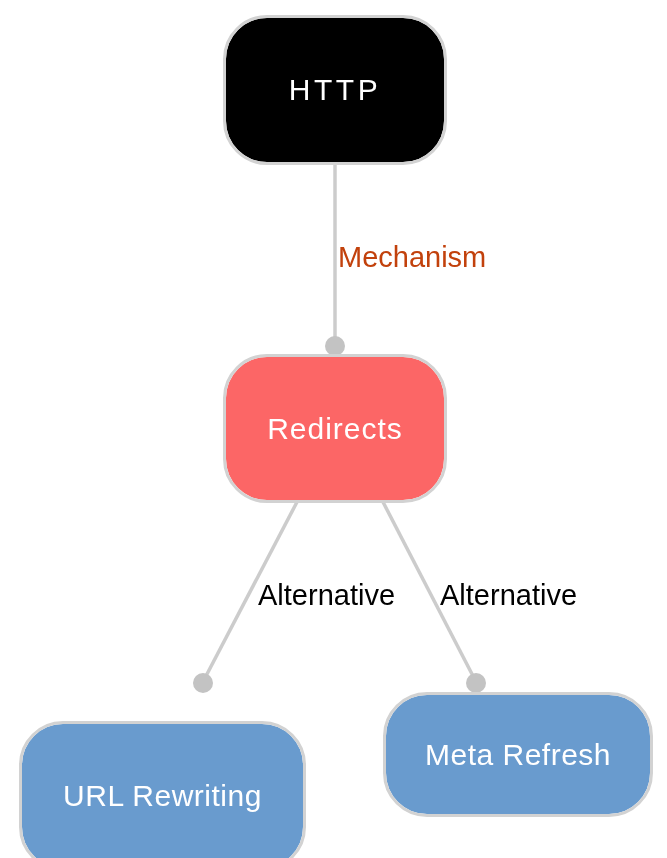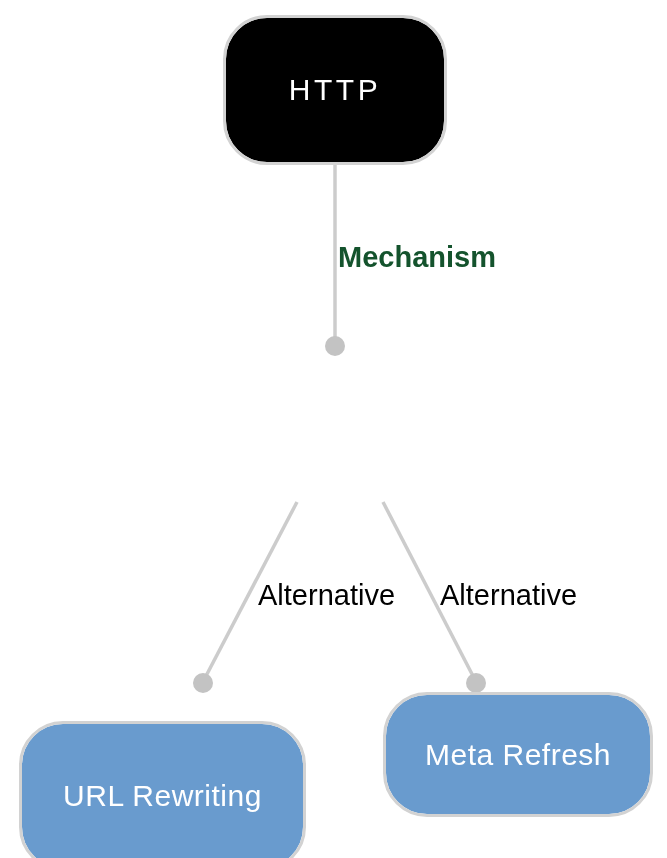--- a/index.html
+++ b/index.html
@@ -65,28 +65,31 @@
     <line x1="297" y1="502" x2="206" y2="676" stroke-width="3.5" stroke="#cccccc"></line>
     <circle cx="203" cy="683" r="10" fill="#c3c3c3"></circle>
     <line x1="383" y1="502" x2="473" y2="676" stroke-width="3.5" stroke="#cccccc"></line>
     <circle cx="476" cy="683" r="10" fill="#c3c3c3"></circle>
   </svg>
 
   <div class="node node-http" style="background-color: rgb(0, 0, 0); border-color: rgb(210, 210, 210); color: rgb(255, 255, 255);">
     <span class="node-label">HTTP</span>
   </div>
 
+  <div class="node node-redirects" style="background-color: rgb(252, 102, 102); border-color: rgb(210, 210, 210); color: rgb(255, 255, 255);">
+    <span class="node-label">Redirects</span>
+  </div>
 
   <div class="node node-url-rewriting" style="background-color: rgb(105, 155, 206); border-color: rgb(210, 210, 210); color: rgb(255, 255, 255);">
     <span class="node-label">URL Rewriting</span>
   </div>
 
   <div class="node node-meta-refresh" style="background-color: rgb(105, 155, 206); border-color: rgb(210, 210, 210); color: rgb(255, 255, 255);">
     <span class="node-label">Meta Refresh</span>
   </div>
 
-  <div class="edge-label edge-label-mechanism" style="color: #14532d; font-weight: bold;">Mechanism</div>
+  <div class="edge-label edge-label-mechanism" style="color: #c2410c;">Mechanism</div>
 
   <div class="edge-label edge-label-alternative-left" style="color: rgb(0, 0, 0);">Alternative</div>
 
   <div class="edge-label edge-label-alternative-right" style="color: rgb(0, 0, 0);">Alternative</div>
 
 </div>
 
 </body></html>

